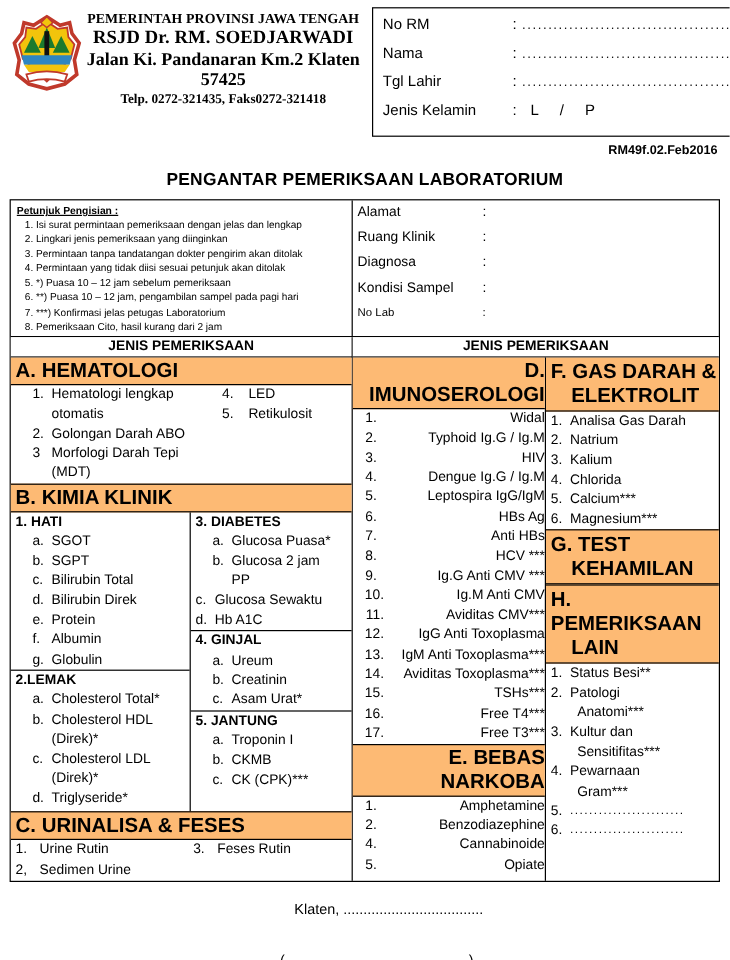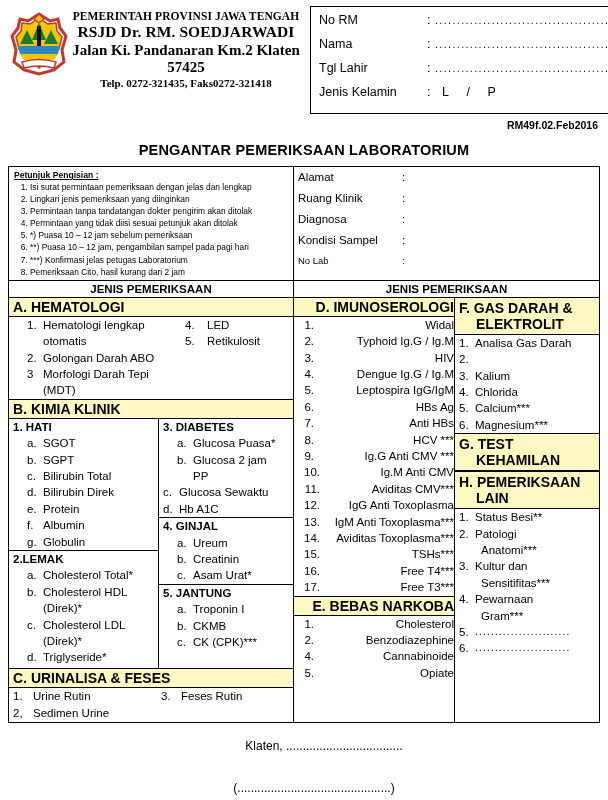--- a/index.html
+++ b/index.html
@@ -55,21 +55,21 @@
     text-align: center; padding: 2px 0; border-bottom: 1.5px solid #000;
   }
 
   
   .cols { display: flex; align-items: stretch; }
   .colA { flex: 0 0 285px; border-right: 1.5px solid #000; }
   .colB { flex: 1; border-right: 1.5px solid #000; text-align: right; }
   .colC { flex: 0 0 144px; }
 
   .grnhdr {
-    background: #fef9c3; font-weight: bold; font-size: 14px;
+    background: #fdba74; font-weight: bold; font-size: 17px;
     padding: 1px 0 1px 4px; border-bottom: 1.2px solid #000; border-top: 1.2px solid #000;
   }
   .grnhdr.noTop { border-top: none; }
   .grnhdr.tall { padding: 2px 0 2px 4px; }
   .grnhdr .ind { display:block; padding-left: 17px; }
 
   .itm { font-size: 11.5px; line-height: 16.4px; display: flex; }
   .itm .n { flex: 0 0 20px; padding-left: 4px; }
   .itm .n.w26 { flex: 0 0 26px; }
   .itm .t { flex: 1; }
@@ -438,21 +438,21 @@
             <span class="t">Free T4***</span>
           </div>
         <div class="itm">
             <span class="n w26">17.</span>
             <span class="t">Free T3***</span>
           </div>
 
         <div class="grnhdr">E. BEBAS NARKOBA</div>
         <div class="itm">
             <span class="n">1.</span>
-            <span class="t">Cholesterol</span>
+            <span class="t">Amphetamine</span>
           </div>
         <div class="itm">
             <span class="n">2.</span>
             <span class="t">Benzodiazephine</span>
           </div>
         <div class="itm">
             <span class="n">4.</span>
             <span class="t">Cannabinoide</span>
           </div>
         <div class="itm">
@@ -465,20 +465,21 @@
         <div class="grnhdr noTop tall">
           <span>F. GAS DARAH &amp;</span>
           <span class="ind">ELEKTROLIT</span>
         </div>
         <div class="itm">
             <span class="n">1.</span>
             <span class="t">Analisa Gas Darah</span>
           </div>
         <div class="itm">
             <span class="n">2.</span>
+            <span class="t">Natrium</span>
           </div>
         <div class="itm">
             <span class="n">3.</span>
             <span class="t">Kalium</span>
           </div>
         <div class="itm">
             <span class="n">4.</span>
             <span class="t">Chlorida</span>
           </div>
         <div class="itm">

